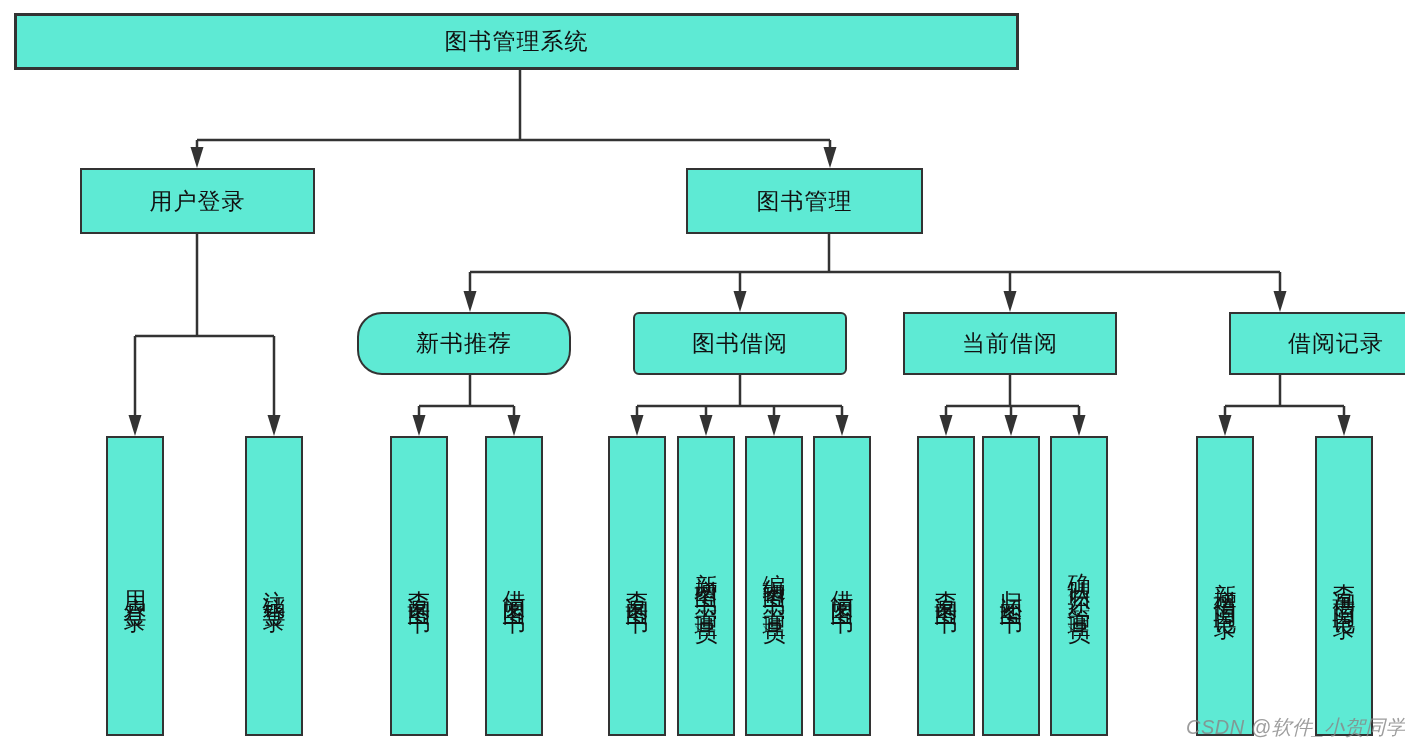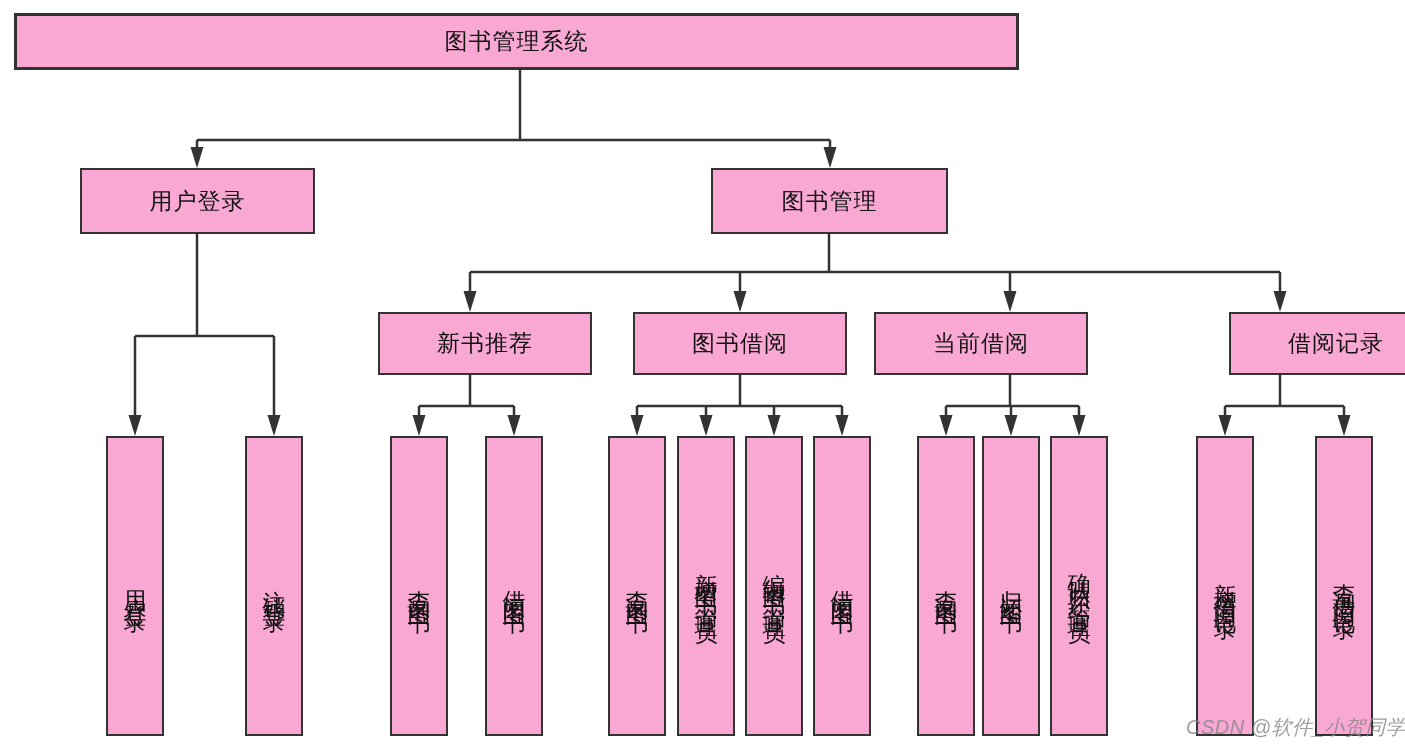--- a/index.html
+++ b/index.html
@@ -19,21 +19,21 @@
     position: absolute;
     left: 0;
     top: 0;
     width: 1405px;
     height: 747px;
     pointer-events: none;
   }
   .node {
     position: absolute;
     box-sizing: border-box;
-    background: #f9a8d4;
+    background: #5eead4;
     border: 2px solid #333333;
     color: #111111;
     display: flex;
     align-items: center;
     justify-content: center;
     font-size: 23px;
     line-height: 1;
     letter-spacing: 1px;
     white-space: nowrap;
     z-index: 2;
@@ -136,25 +136,25 @@
       <polygon points="1004.5,415 1017.5,415 1011,436"></polygon>
       <polygon points="1072.5,415 1085.5,415 1079,436"></polygon>
       <polygon points="1218.5,415 1231.5,415 1225,436"></polygon>
       <polygon points="1337.5,415 1350.5,415 1344,436"></polygon>
     </g>
   </svg>
 
   <div class="node root">图书管理系统</div>
 
   <div class="node lvl2" style="left:80px; width:235px;">用户登录</div>
-  <div class="node lvl2" style="left:711px; width:237px;">图书管理</div>
+  <div class="node lvl2" style="left:686px; width:237px;">图书管理</div>
 
-  <div class="node lvl3" style="left:378px;">新书推荐</div>
-  <div class="node lvl3" style="left:633px;">图书借阅</div>
-  <div class="node lvl3" style="left:874px;">当前借阅</div>
+  <div class="node lvl3" style="left:357px;border-radius:25px;">新书推荐</div>
+  <div class="node lvl3" style="left:633px;border-radius:6px;">图书借阅</div>
+  <div class="node lvl3" style="left:903px;">当前借阅</div>
   <div class="node lvl3" style="left:1229px;">借阅记录</div>
 
   <div class="node leaf" style="left:106px;">用户登录</div>
   <div class="node leaf" style="left:245px;">注销登录</div>
 
   <div class="node leaf" style="left:390px;">查询图书</div>
   <div class="node leaf" style="left:485px;">借阅图书</div>
 
   <div class="node leaf" style="left:608px;">查询图书</div>
   <div class="node leaf" style="left:677px;">新增图书（管理员）</div>

